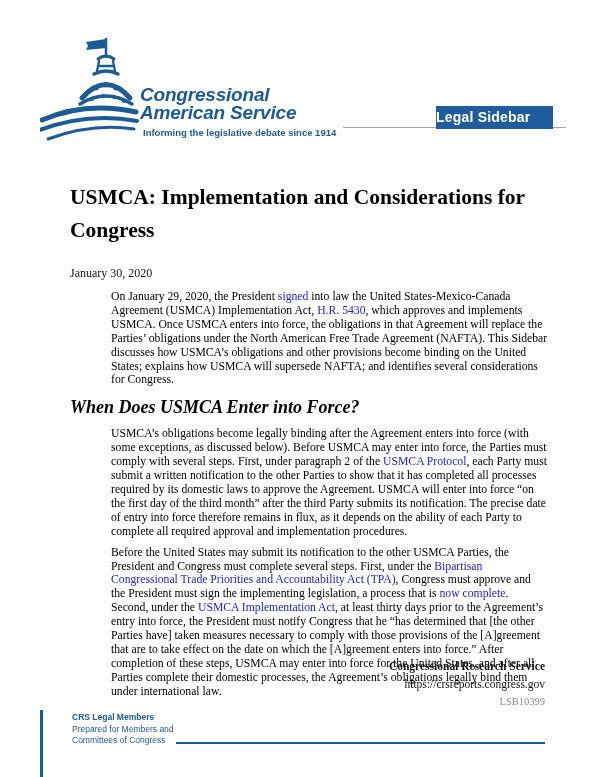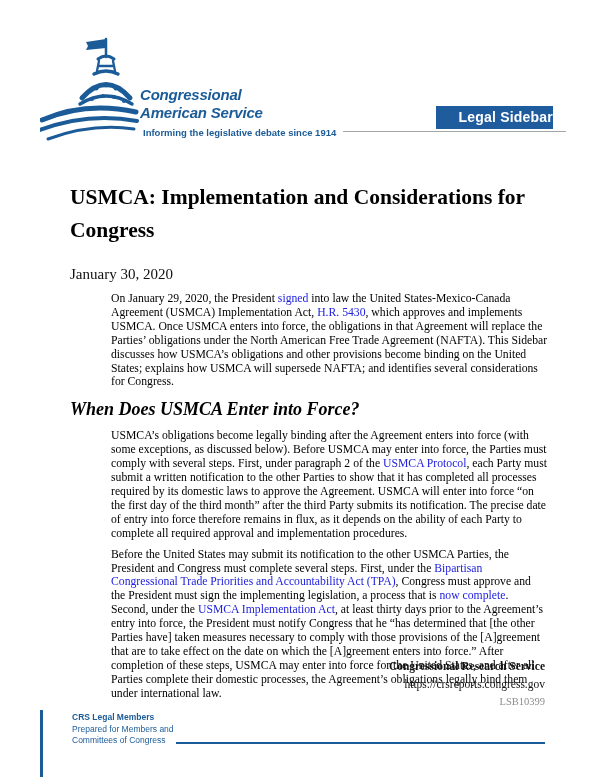--- a/index.html
+++ b/index.html
@@ -7,42 +7,42 @@
   .page {
     position:relative; width:600px; height:777px; background:#ffffff;
     overflow:hidden; font-family:"Liberation Serif", serif; color:#111;
   }
 
   
   .dome { position:absolute; left:40px; top:36px; }
   .wordmark {
     position:absolute; left:140px; top:86px;
     font-family:"Liberation Sans", sans-serif; font-weight:700; font-style:italic;
-    color:#1B5B98; font-size:15px; line-height:18px; letter-spacing:-0.2px;
+    color:#1B5B98; font-size:19px; line-height:18px; letter-spacing:-0.2px;
   }
   .tagline-row {
     position:absolute; left:143px; top:127px; right:34px;
-    display:flex; align-items:center;
+    display:flex; align-items:flex-start;
   }
   .tagline {
     font-family:"Liberation Sans", sans-serif; font-weight:700; color:#1B5B98;
     font-size:9.5px; white-space:nowrap;
   }
   .header-rule { flex:1; border-bottom:1.5px solid #A6A6A6; margin:0 0 3px 7px; }
   .badge {
     position:absolute; top:106px; right:47px; width:117px; height:23px;
-    background:#1E5C9E; color:#fff; text-align:right; line-height:23px;
+    background:#1E5C9E; color:#fff; text-align:left; line-height:23px;
     font-family:"Liberation Sans", sans-serif; font-weight:700; font-size:14px;
     letter-spacing:0.2px;
   }
 
   
   .main { position:absolute; left:70px; top:181px; width:478px; }
   .title { font-size:21.5px; font-weight:700; line-height:33px; color:#000; margin-bottom:19px; }
-  .date  { font-size:15px; margin-bottom:9px; }
+  .date  { font-size:12px; margin-bottom:9px; }
   .body-p { font-size:11.7px; line-height:13.9px; margin-bottom:7px; color:#000;margin-left:41px; }
   .section-h { font-size:18px; font-weight:700; color:#000; margin:10px 0 9px 0;font-style:italic; }
   .link { color:#2122DC; }
 
   
   .doc-footer {
     position:absolute; right:55px; top:657px; text-align:right; line-height:18px;
   }
   .doc-footer .org { font-weight:700; font-size:11.5px; }
   .doc-footer .url { font-size:11.5px; color:#111; text-decoration:none; display:block; }

